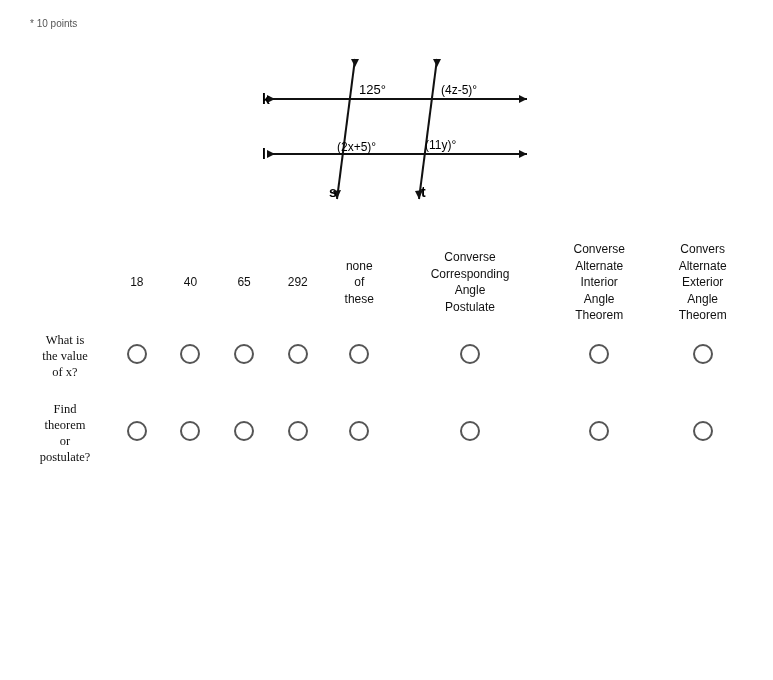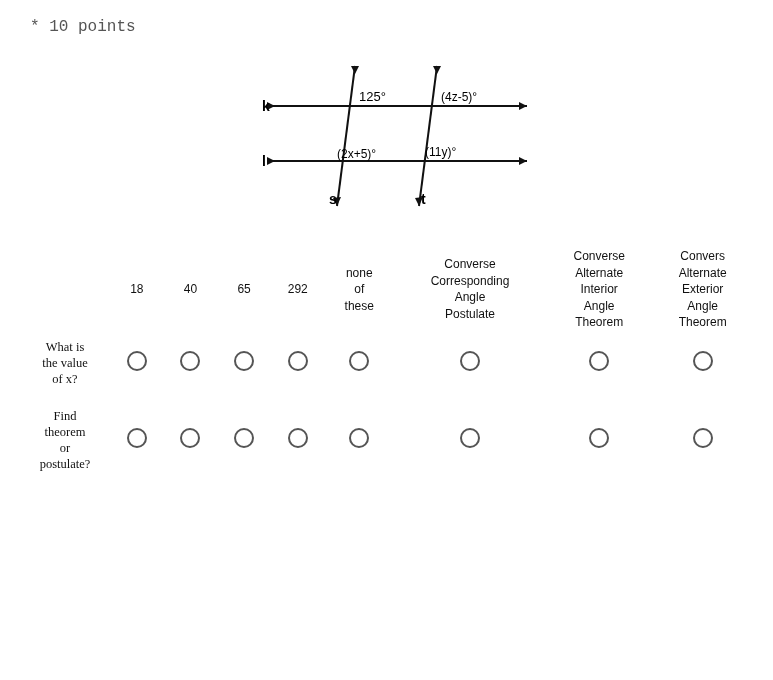--- a/index.html
+++ b/index.html
@@ -17,25 +17,24 @@
       justify-content: space-between;
       align-items: flex-start;
       margin-bottom: 10px;
     }
     .question-text {
       font-size: 14px;
       max-width: 680px;
       line-height: 1.5;
     }
     .points-badge {
-      font-size: 16px;
+      font-size: 10px;
       color: #555;
       white-space: nowrap;
       margin-left: 10px;
-      font-family: Liberation Mono, monospace;
     }
     
     .diagram-container {
       display: flex;
       justify-content: center;
       margin: 10px 0 18px 0;
     }
     .diagram-svg {
       width: 360px;
       height: 180px;

